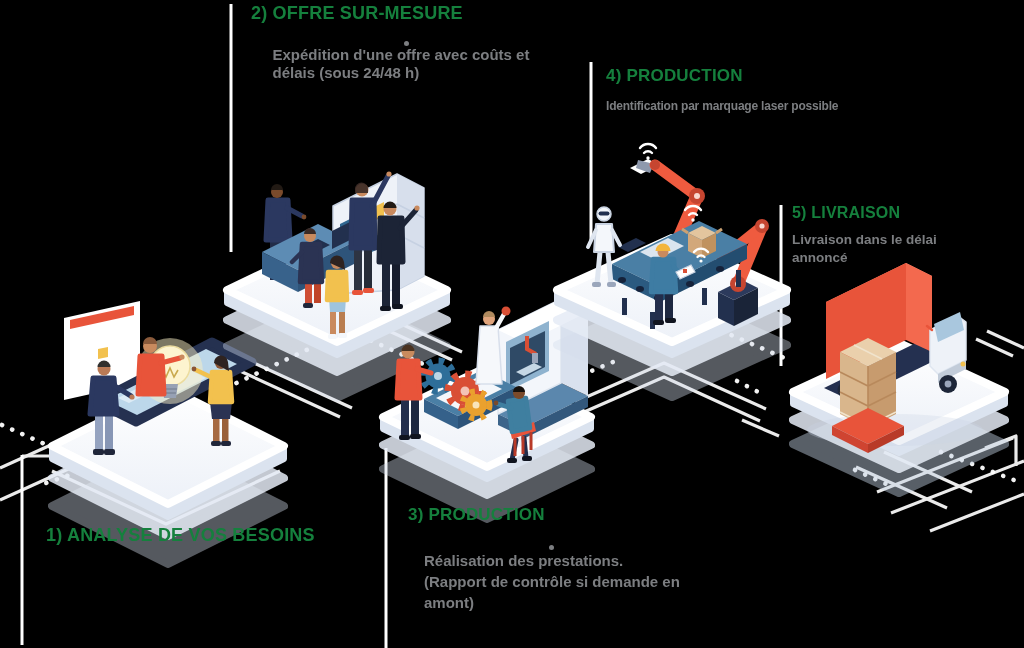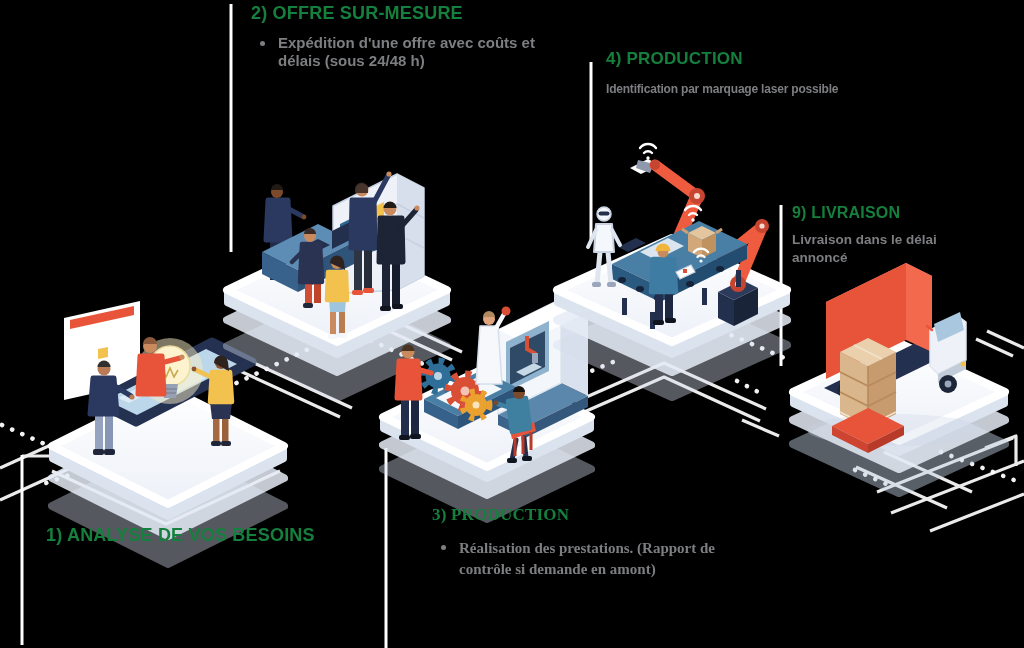--- a/index.html
+++ b/index.html
@@ -2,40 +2,40 @@
 <html><head>
 <meta charset="utf-8">
 <style>
   html,body{margin:0;padding:0;background:#000;}
   .stage{position:relative;width:1024px;height:648px;background:#000;overflow:hidden;
          font-family:"Liberation Sans","DejaVu Sans",sans-serif;}
   .stage svg{position:absolute;left:0;top:0;}
   .step{position:absolute;color:#7c7e81;}
   .step h3{margin:0;font-weight:700;color:#15803d;letter-spacing:.2px;}
   .step ul{list-style:none;margin:0;padding:0;font-weight:700;}
-  .step li{display:flex;align-items:flex-start;}
+  .step li{display:flex;align-items:center;flex-direction:column;}
   .dot{flex:0 0 auto;width:5px;height:5px;border-radius:50%;background:#7c7e81;margin:7px 13px 0 9px;}
   .sub{margin:0;font-weight:700;}
   
   #step1{left:46px;top:525px;width:320px;}
   #step1 h3{font-size:18px;}
   #step1 ul{margin-top:11px;font-size:15.5px;line-height:21px;}
   #step1 .bt{width:280px;}
   
   #step2{left:251px;top:3px;width:315px;}
   #step2 h3{font-size:18px;}
   #step2 ul{margin-top:10px;font-size:15px;line-height:18px;}
   #step2 .bt{width:272px;}
   
-  #step3{left:432px;top:505px;width:290px;font-family:Liberation Serif, serif;}
+  #step3{left:408px;top:505px;width:290px;}
   #step3 h3{font-size:17px;}
   #step3 ul{margin-top:13px;font-size:15px;line-height:21px;}
   #step3 .bt{width:258px;}
   
-  #step4{left:606px;top:49px;width:345px;}
+  #step4{left:606px;top:66px;width:345px;}
   #step4 h3{font-size:17px;}
   #step4 .sub{margin-top:13px;font-size:12px;letter-spacing:-.2px;}
   
   #step5{left:792px;top:204px;width:175px;}
   #step5 h3{font-size:16px;}
   #step5 .sub{margin-top:9px;font-size:13.5px;line-height:17.5px;}
 </style>
 </head>
 <body>
 
@@ -466,17 +466,17 @@
         </li>
   </ul>
 </div>
 
 <div class="step" id="step4">
   <h3>4) PRODUCTION</h3>
   <p class="sub">Identification par marquage laser possible</p>
 </div>
 
 <div class="step" id="step5">
-  <h3>9) LIVRAISON</h3>
+  <h3>5) LIVRAISON</h3>
   <p class="sub">Livraison dans le délai annoncé</p>
 </div>
 
 </div>
 
 </body></html>

